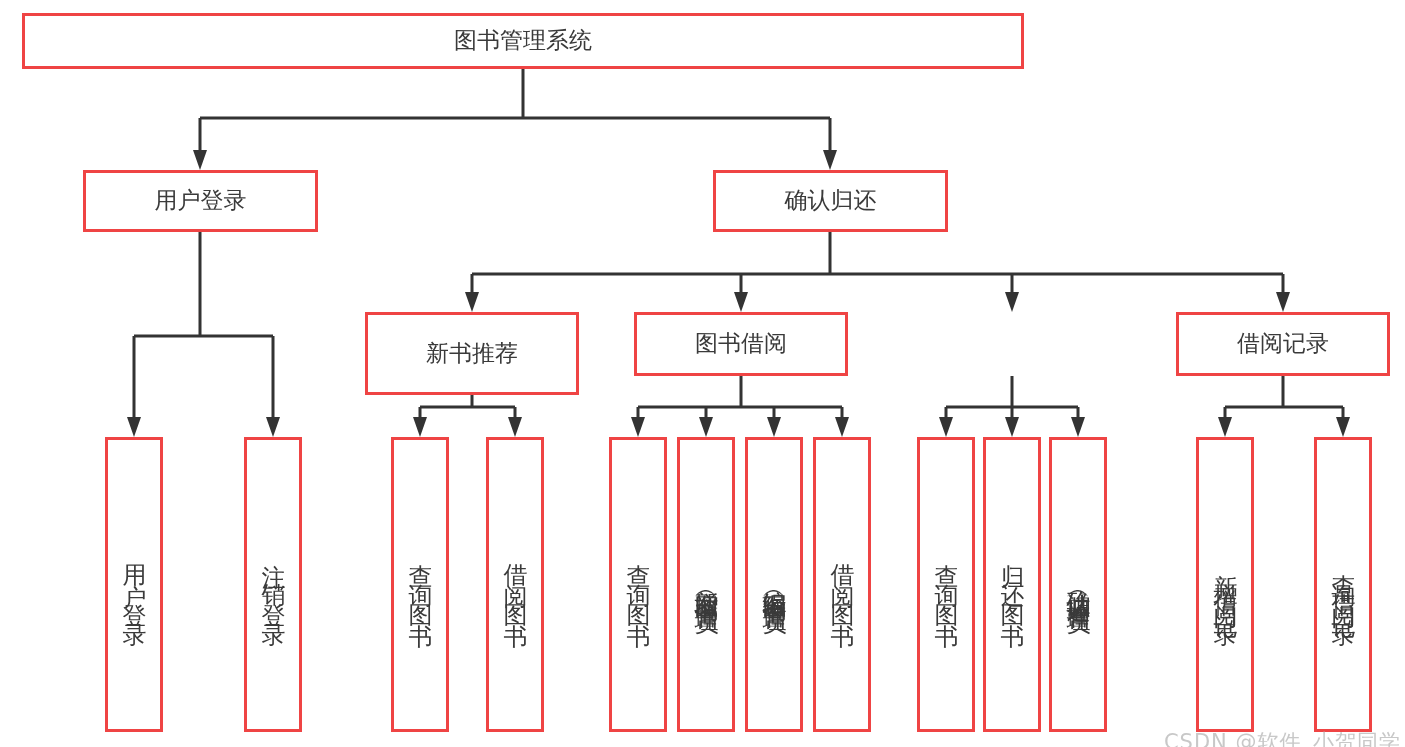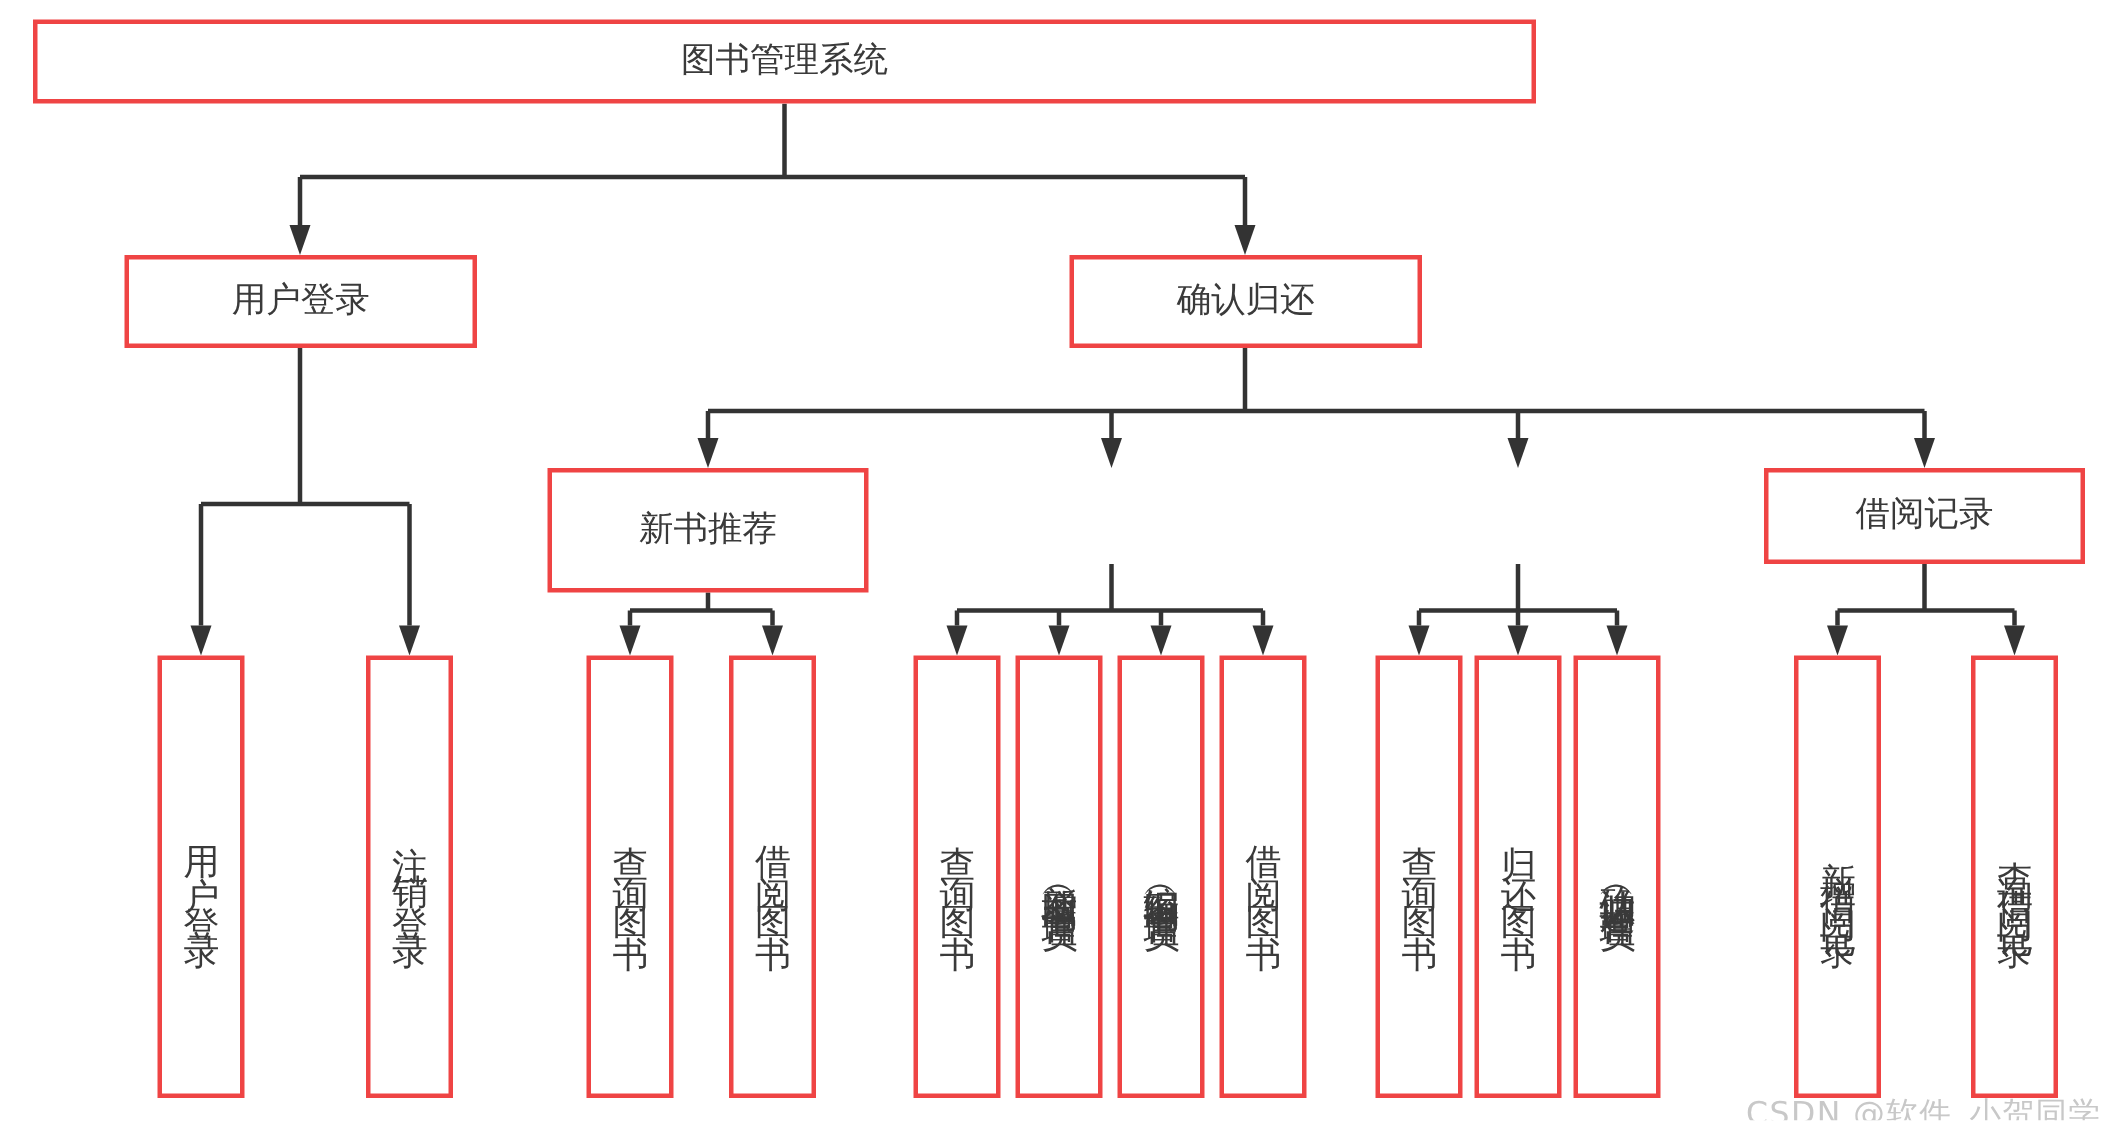--- a/index.html
+++ b/index.html
@@ -88,20 +88,21 @@
     <polygon points="1218,417 1232,417 1225,437" fill="#333333" stroke="none"></polygon>
     <polygon points="1336,417 1350,417 1343,437" fill="#333333" stroke="none"></polygon>
   </svg>
 
   <div class="node" style="left:22px;top:13px;width:1002px;height:56px;">图书管理系统</div>
 
   <div class="node" style="left:83px;top:170px;width:235px;height:62px;">用户登录</div>
   <div class="node" style="left:713px;top:170px;width:235px;height:62px;">确认归还</div>
 
   <div class="node" style="left:365px;top:312px;width:214px;height:83px;">新书推荐</div>
+  <div class="node" style="left:634px;top:312px;width:214px;height:64px;">图书借阅</div>
   <div class="node" style="left:1176px;top:312px;width:214px;height:64px;">借阅记录</div>
 
   <div class="node v short" style="left:105px;top:437px;width:58px;height:295px;">用户登录</div>
   <div class="node v short" style="left:244px;top:437px;width:58px;height:295px;">注销登录</div>
 
   <div class="node v short" style="left:391px;top:437px;width:58px;height:295px;">查询图书</div>
   <div class="node v short" style="left:486px;top:437px;width:58px;height:295px;">借阅图书</div>
 
   <div class="node v short" style="left:609px;top:437px;width:58px;height:295px;">查询图书</div>
   <div class="node v long" style="left:677px;top:437px;width:58px;height:295px;">新增图书（管理员）</div>

